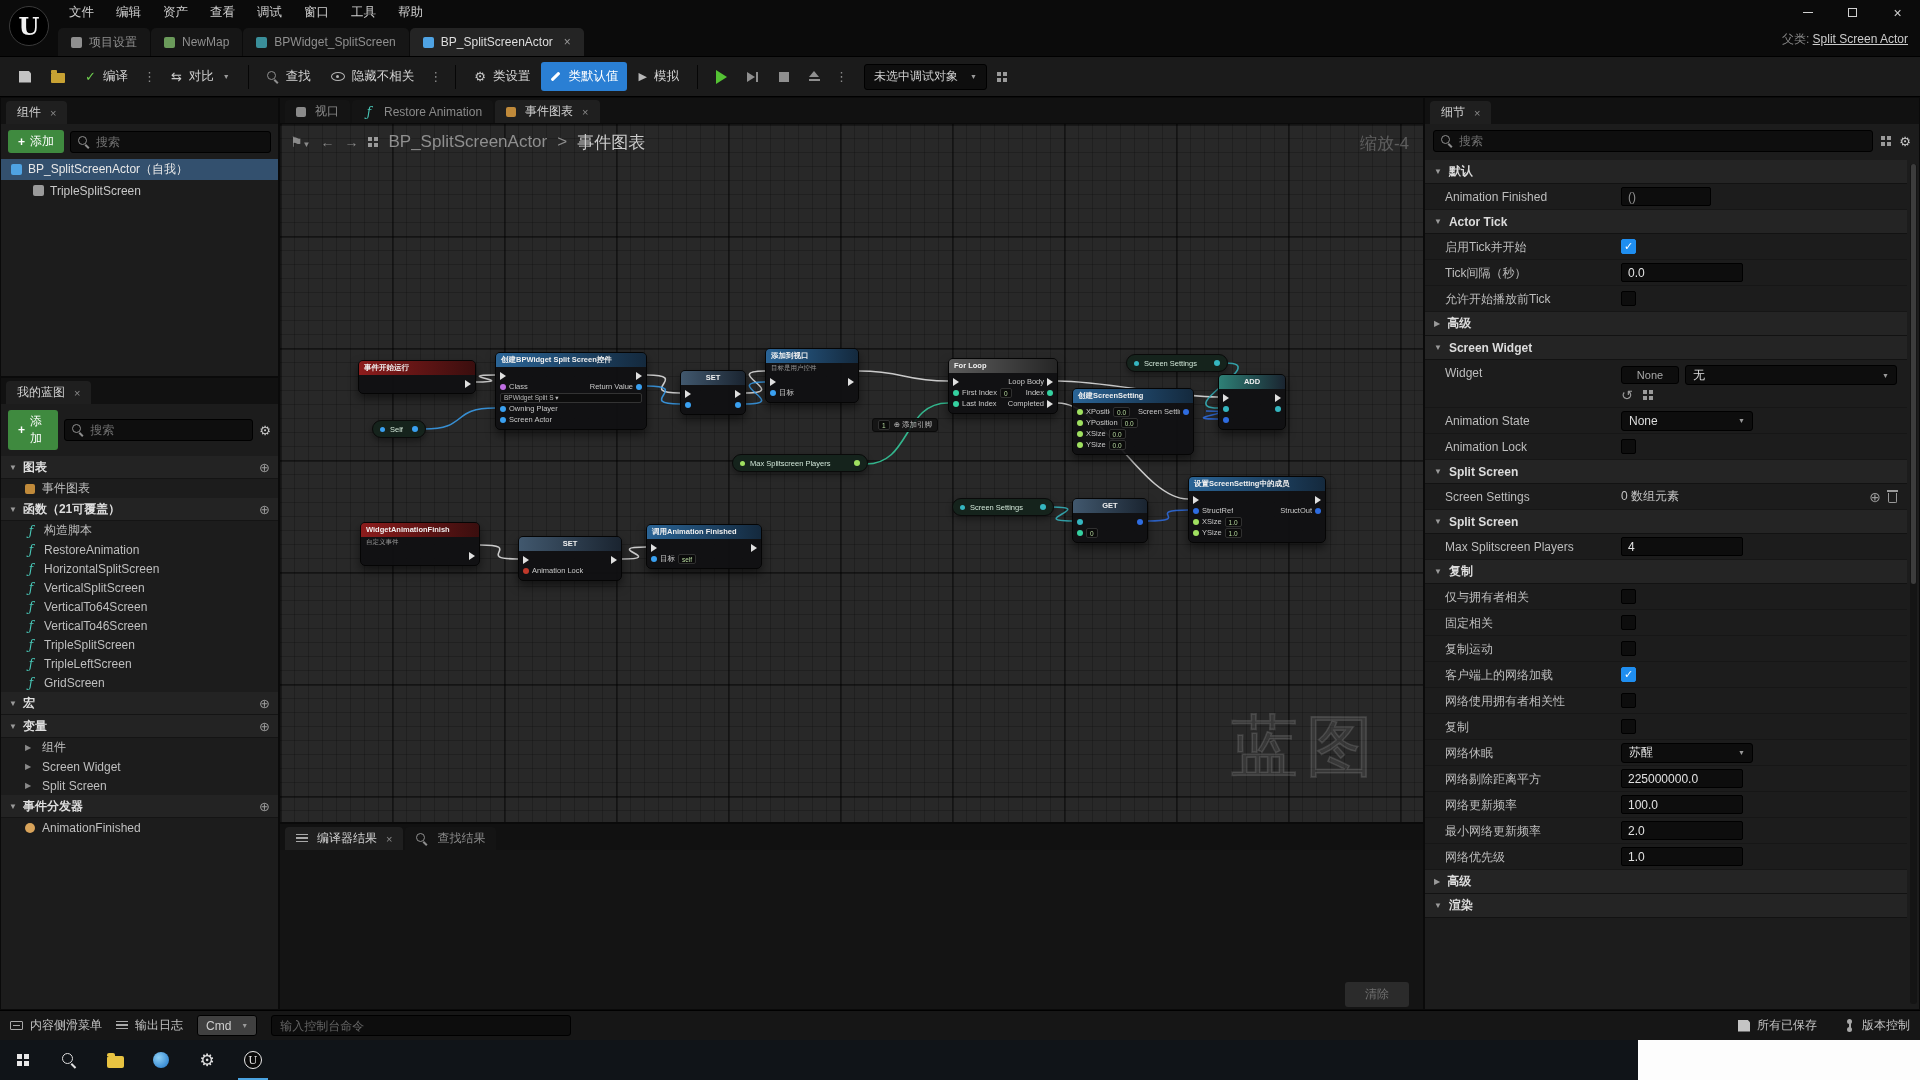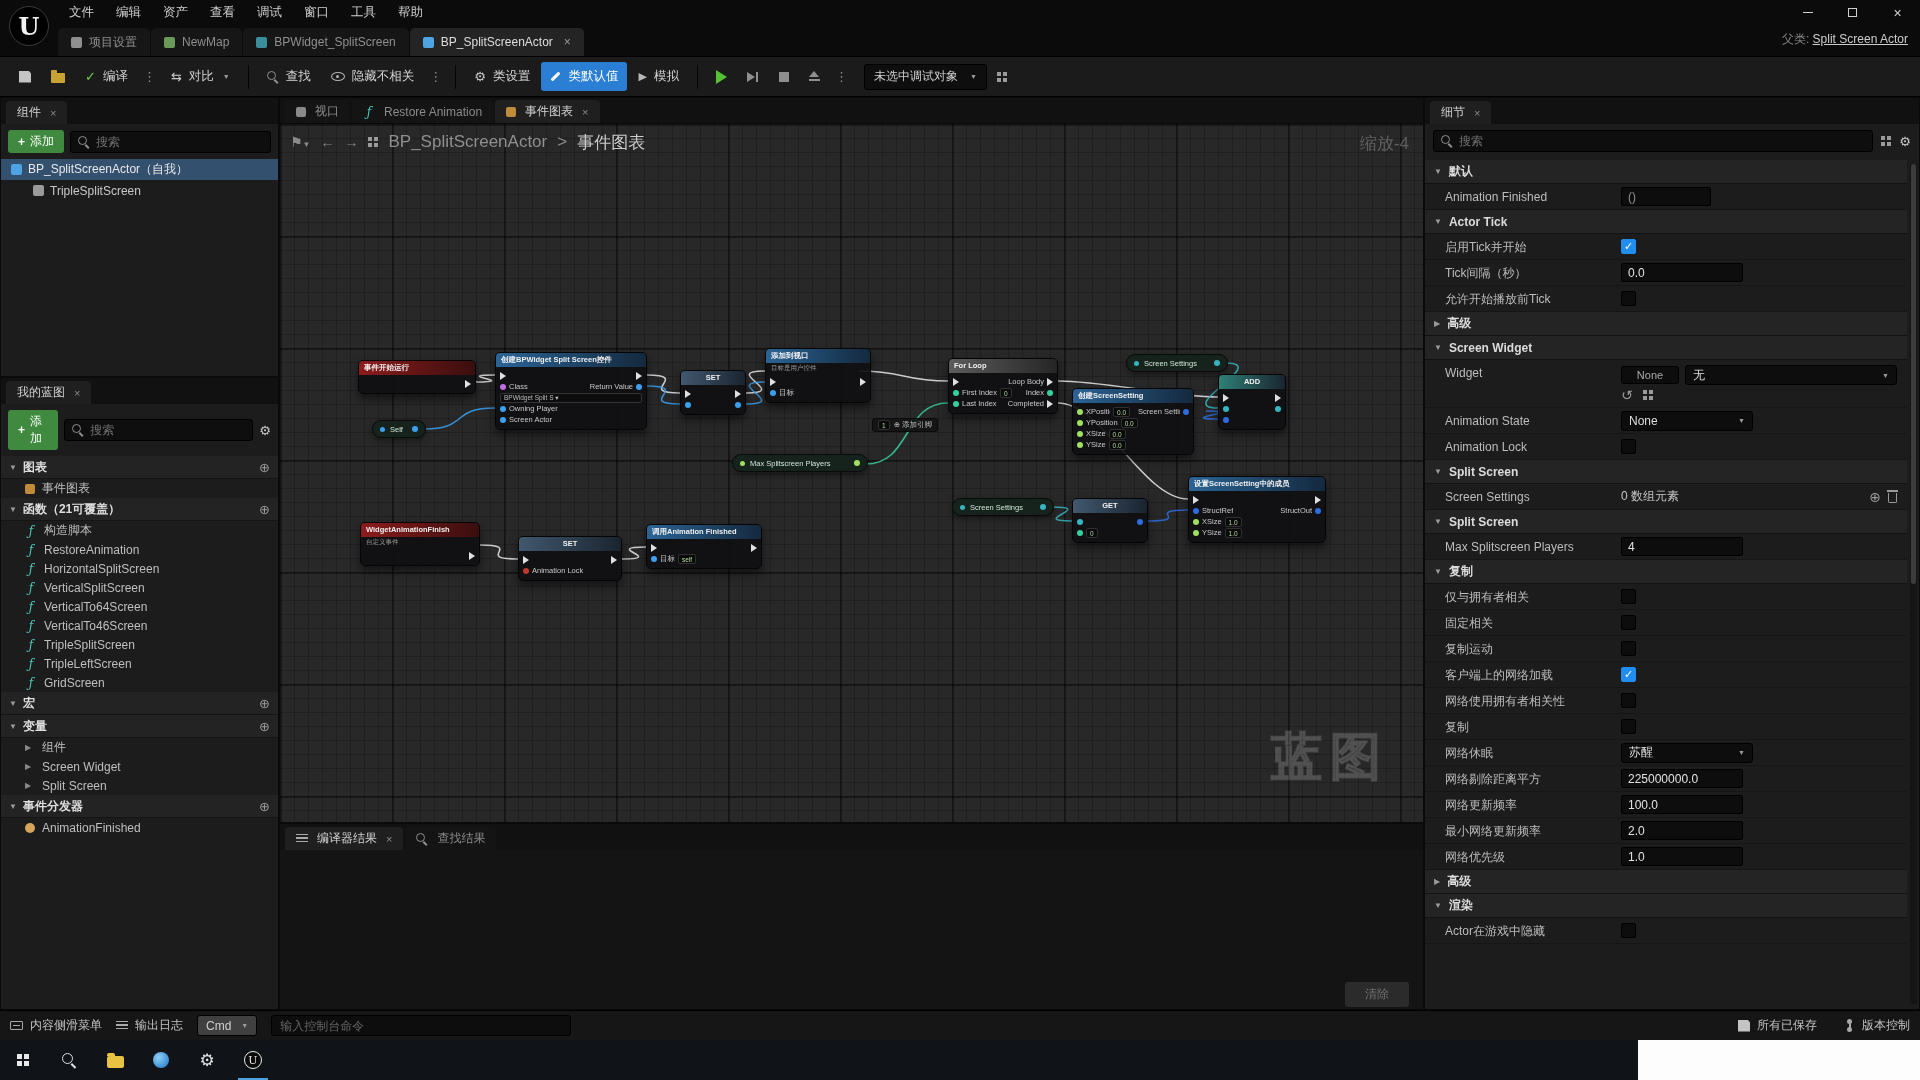--- a/index.html
+++ b/index.html
@@ -85,21 +85,21 @@
 
 #center-tabs{position:absolute;left:279px;top:97px;width:1145px;height:26px;background:#111;display:flex;align-items:flex-end;padding-left:5px;gap:2px;border:1px solid #0a0a0a;border-bottom:none}
 #graph{position:absolute;left:279px;top:123px;width:1145px;height:700px;background-color:#282828;border:1px solid #0a0a0a;overflow:hidden;
 background-image:linear-gradient(rgba(0,0,0,.20) 1px,transparent 1px),linear-gradient(90deg,rgba(0,0,0,.20) 1px,transparent 1px),linear-gradient(rgba(0,0,0,.38) 2px,transparent 2px),linear-gradient(90deg,rgba(0,0,0,.38) 2px,transparent 2px);
 background-size:14px 14px,14px 14px,112px 112px,112px 112px}
 #graph-header{position:absolute;left:0;top:0;right:0;height:36px;display:flex;align-items:center;gap:10px;padding:0 10px;z-index:3}
 .gh-ico{color:#8a8a8a;font-size:14px}
 #breadcrumb{display:flex;align-items:center;gap:10px;font-size:17px;color:#8f8f8f}
 #breadcrumb .leaf{color:#cccccc}
 #zoom-label{position:absolute;right:14px;top:8px;font-size:17px;color:rgba(255,255,255,.25);z-index:3}
-#watermark{position:absolute;right:34px;bottom:30px;font-size:51px;font-weight:bold;letter-spacing:8px;color:rgba(210,210,210,.10);-webkit-text-stroke:1.5px rgba(210,210,210,.16);z-index:1}
+#watermark{position:absolute;right:42px;bottom:30px;font-size:67px;font-weight:normal;letter-spacing:8px;color:rgba(210,210,210,.10);-webkit-text-stroke:1.5px rgba(210,210,210,.16);z-index:1}
 #wires{position:absolute;left:0;top:0;z-index:1}
 
 .gnode{position:absolute;background:rgba(16,16,18,.93);border:1px solid #050505;border-radius:5px;box-shadow:0 5px 10px rgba(0,0,0,.5);font-size:7.5px;color:#c8c8c8;z-index:2}
 .nhead{height:14px;line-height:14px;padding:0 5px;border-radius:4px 4px 0 0;font-size:7.5px;font-weight:bold;color:#f0f0f0;white-space:nowrap;overflow:hidden}
 .nhead.event{background:linear-gradient(90deg,#8c1c1c,#3a0e0e)}
 .nhead.fn{background:linear-gradient(90deg,#2a6496,#14293d)}
 .nhead.macro{background:linear-gradient(90deg,#5c5c5c,#262626)}
 .nhead.setop{text-align:center}
 .nsub{font-size:6.5px;color:#9a9a9a;padding:1px 5px 0}
 .nrows{padding:3px 4px 4px}
@@ -538,21 +538,21 @@
             <div class="nrow">
               <div class="nl">
                 <span class="pin-dot" style="background:#3aa0f0"></span>
               </div>
               <div class="nr">
                 <span class="pin-dot" style="background:#3aa0f0"></span>
               </div>
             </div>
           </div>
         </div>
-        <div class="gnode" style="left:485px;top:224px;width:106px">
+        <div class="gnode" style="left:485px;top:224px;width:94px">
     <div class="nhead fn">添加到视口</div>
     <div class="nsub">目标是用户控件</div>
     <div class="nrows">
             <div class="nrow">
               <div class="nl">
                 <span class="pin-exec"></span>
               </div>
               <div class="nr">
                 <span class="pin-exec"></span>
               </div>
@@ -1012,26 +1012,20 @@
           </div>
         </div>
         <div class="dsec-head">
      <span class="tri">▶</span>
      <span>高级</span>
         </div>
         <div class="dsec-head">
      <span class="tri">▼</span>
      <span>渲染</span>
         </div>
-        <div class="drow">
-      <div class="dlabel">Actor在游戏中隐藏</div>
-      <div class="dval">
-            <div class="cbx">✓</div>
-          </div>
-        </div>
       </div>
     <div id="details-scroll">
         <div id="details-thumb"></div>
       </div>
   </div>
 
   <div id="statusbar">
       <div class="sb-item">
         <span class="ic ic-drawer"></span>
         <span>内容侧滑菜单</span>

